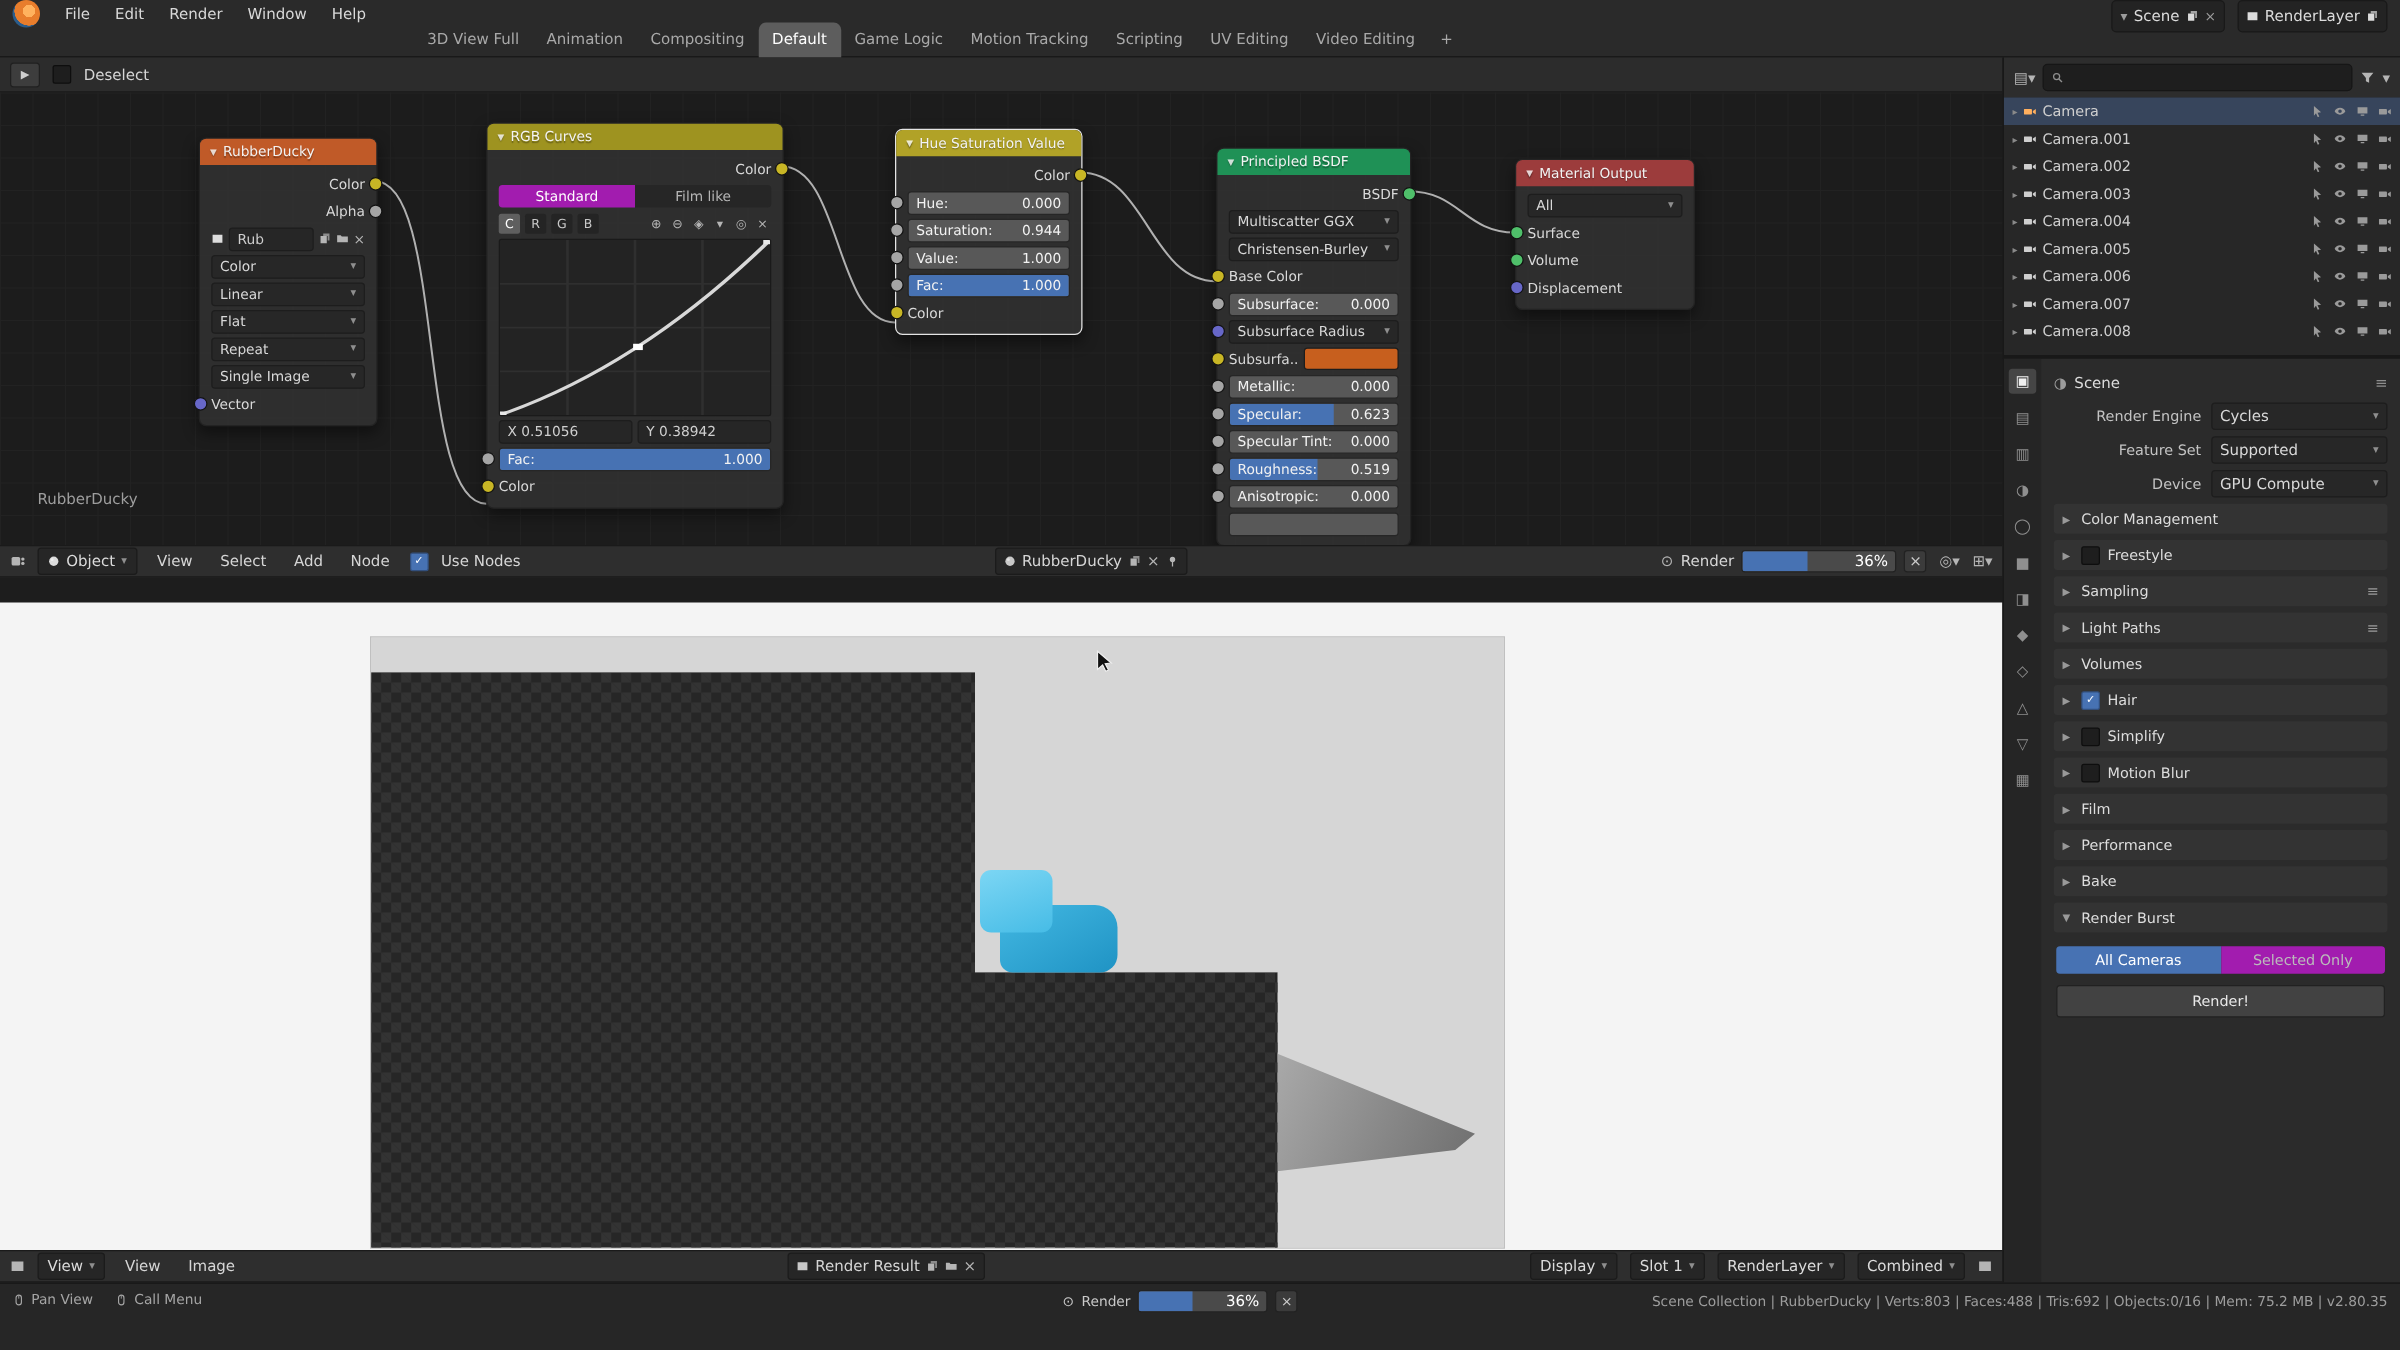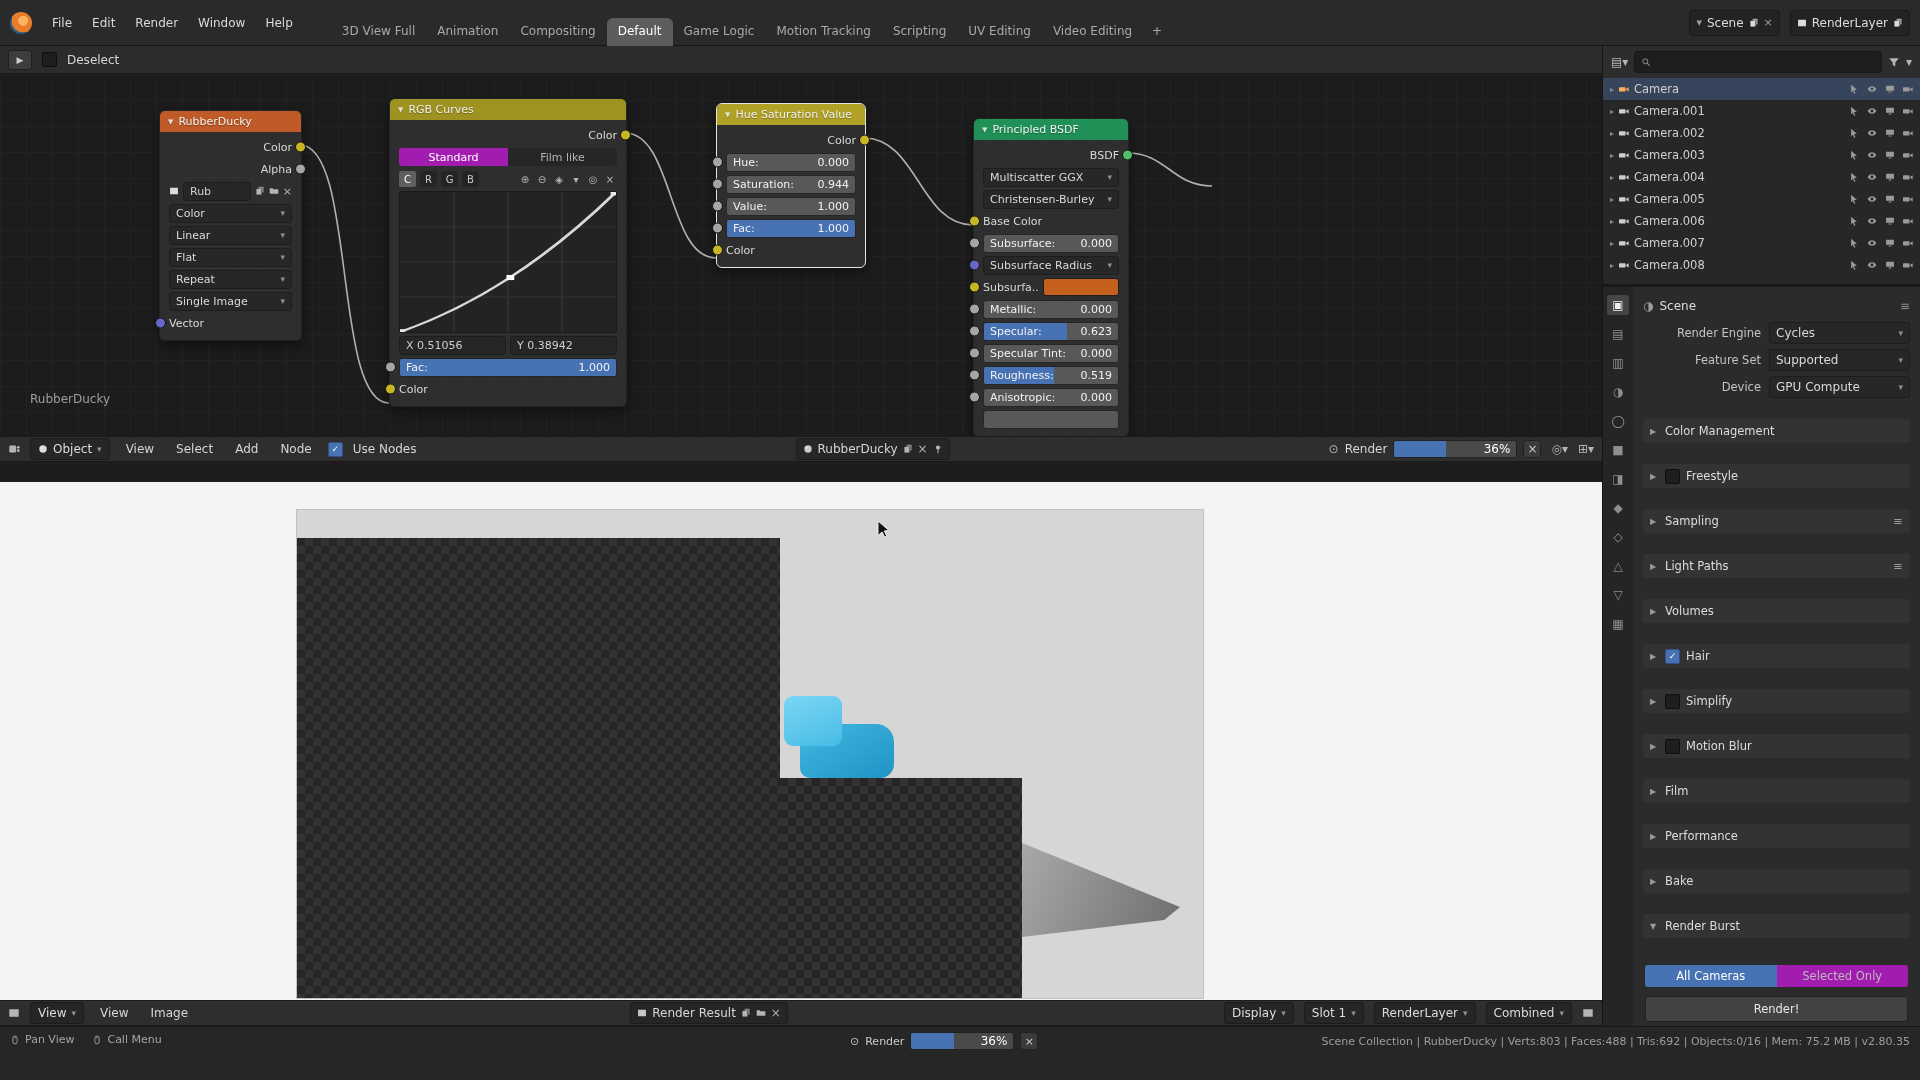--- a/index.html
+++ b/index.html
@@ -1,21 +1,21 @@
 <!DOCTYPE html>
 <html><head>
 <meta charset="utf-8">
 <style>
   html,body{margin:0;padding:0;background:#111}
   .app{position:relative;width:1920px;height:1080px;overflow:hidden;background:#1d1d1d;
        font-family:"DejaVu Sans","Liberation Sans",sans-serif;font-size:12px;color:#d6d6d6}
 
   
   .topbar{position:absolute;left:0;top:0;width:1920px;height:46px;background:#2a2a2a;
-          border-bottom:1px solid #151515;display:flex;align-items:center;padding:0 10px;box-sizing:border-box}
+          border-bottom:1px solid #151515;display:flex;align-items:flex-start;padding:0 10px;box-sizing:border-box}
   .logo{width:22px;height:22px;border-radius:50%;margin-right:10px;
         background:radial-gradient(circle at 60% 40%,#ffb25e 0 26%,#e87d2c 27% 62%,#2b5d8c 63% 100%)}
   .menu-item{padding:4px 10px;border-radius:3px;color:#d9d9d9;cursor:default}
   .ws-tabs{display:flex;align-items:flex-end;height:46px;margin-left:28px}
   .ws-tab{padding:6px 11px 8px;font-size:12px;color:#a9a9a9;border-radius:6px 6px 0 0}
   .ws-tab.active{background:#5d5d5d;color:#fff}
   .ws-add{padding:6px 9px 8px;color:#a9a9a9}
   .tb-right{margin-left:auto;display:flex;gap:10px;align-items:center}
   .tb-select{display:flex;align-items:center;gap:5px;background:#232323;border:1px solid #191919;
              border-radius:4px;height:24px;padding:0 6px;font-size:12px;color:#dcdcdc}
@@ -141,21 +141,21 @@
   .props-tabs{width:30px;background:#252525;display:flex;flex-direction:column;align-items:center;gap:9px;padding-top:8px}
   .ptab{width:22px;height:20px;display:flex;align-items:center;justify-content:center;color:#8f8f8f;font-size:12px;border-radius:3px}
   .ptab.active{background:#454545;color:#f0f0f0}
   .props-main{flex:1;padding:8px 10px;overflow:hidden}
   .bc{display:flex;align-items:center;gap:6px;height:22px;color:#dcdcdc}
   .bc .gly{color:#9c9c9c}
   .prow{display:flex;align-items:center;margin:5px 0}
   .prow .plbl{width:118px;text-align:right;padding-right:8px;color:#c3c3c3;font-size:11.5px}
   .prow .dd{height:20px}
   .panel{height:24px;background:#333;border-radius:3px;display:flex;align-items:center;gap:6px;padding:0 7px;
-         margin:21px 0;font-size:11.5px;color:#ddd}
+         margin:5px 0;font-size:11.5px;color:#ddd}
   .panel .arr{color:#999;font-size:8px;width:9px}
   .panel .arr.closed::before{content:"▶"} .panel .arr.open::before{content:"▼"}
   .panel .hmenu{margin-left:auto;color:#9a9a9a}
   .burst{padding:6px 2px 4px}
   .seg{display:flex;margin-bottom:9px}
   .seg .sbtn{flex:1;height:22px;display:flex;align-items:center;justify-content:center;font-size:11.5px;background:#a21caf;color:#bbb}
   .seg .sbtn:first-child{border-radius:3px 0 0 3px}.seg .sbtn:last-child{border-radius:0 3px 3px 0}
   .seg .sbtn.active{background:#4772b3;color:#fff}
   .render-btn{height:24px;background:#424242;border:1px solid #212121;border-radius:3px;display:flex;
               align-items:center;justify-content:center;color:#e8e8e8;font-size:11.5px}
@@ -528,20 +528,44 @@
             <span>Anisotropic:</span>
               <span>0.000</span>
             </div>
           </div>
         <div class="nrow">
             <div class="slider"></div>
           </div>
       </div>
     </div>
 
+    <div class="node" style="left:1212px;top:53px;width:142px">
+      <div class="node-hd hd-out">
+        <span>Material Output</span>
+        </div>
+      <div class="node-body">
+        <div class="nrow">
+            <div class="dd">
+              <span>All</span>
+            </div>
+          </div>
+        <div class="nrow">
+            <span class="sock l s-shd"></span>
+          <span class="lbl">Surface</span>
+          </div>
+        <div class="nrow">
+            <span class="sock l s-shd"></span>
+          <span class="lbl">Volume</span>
+          </div>
+        <div class="nrow">
+            <span class="sock l s-vec"></span>
+          <span class="lbl">Displacement</span>
+          </div>
+      </div>
+    </div>
   </div>
 
   <div class="efooter" style="top:436px">
     <svg class="ic" style="color:#b5b5b5">
         <use href="#i-node"></use>
       </svg>
     <div class="fdd">
       <svg class="ic s10">
           <use href="#i-ball"></use>
         </svg>

